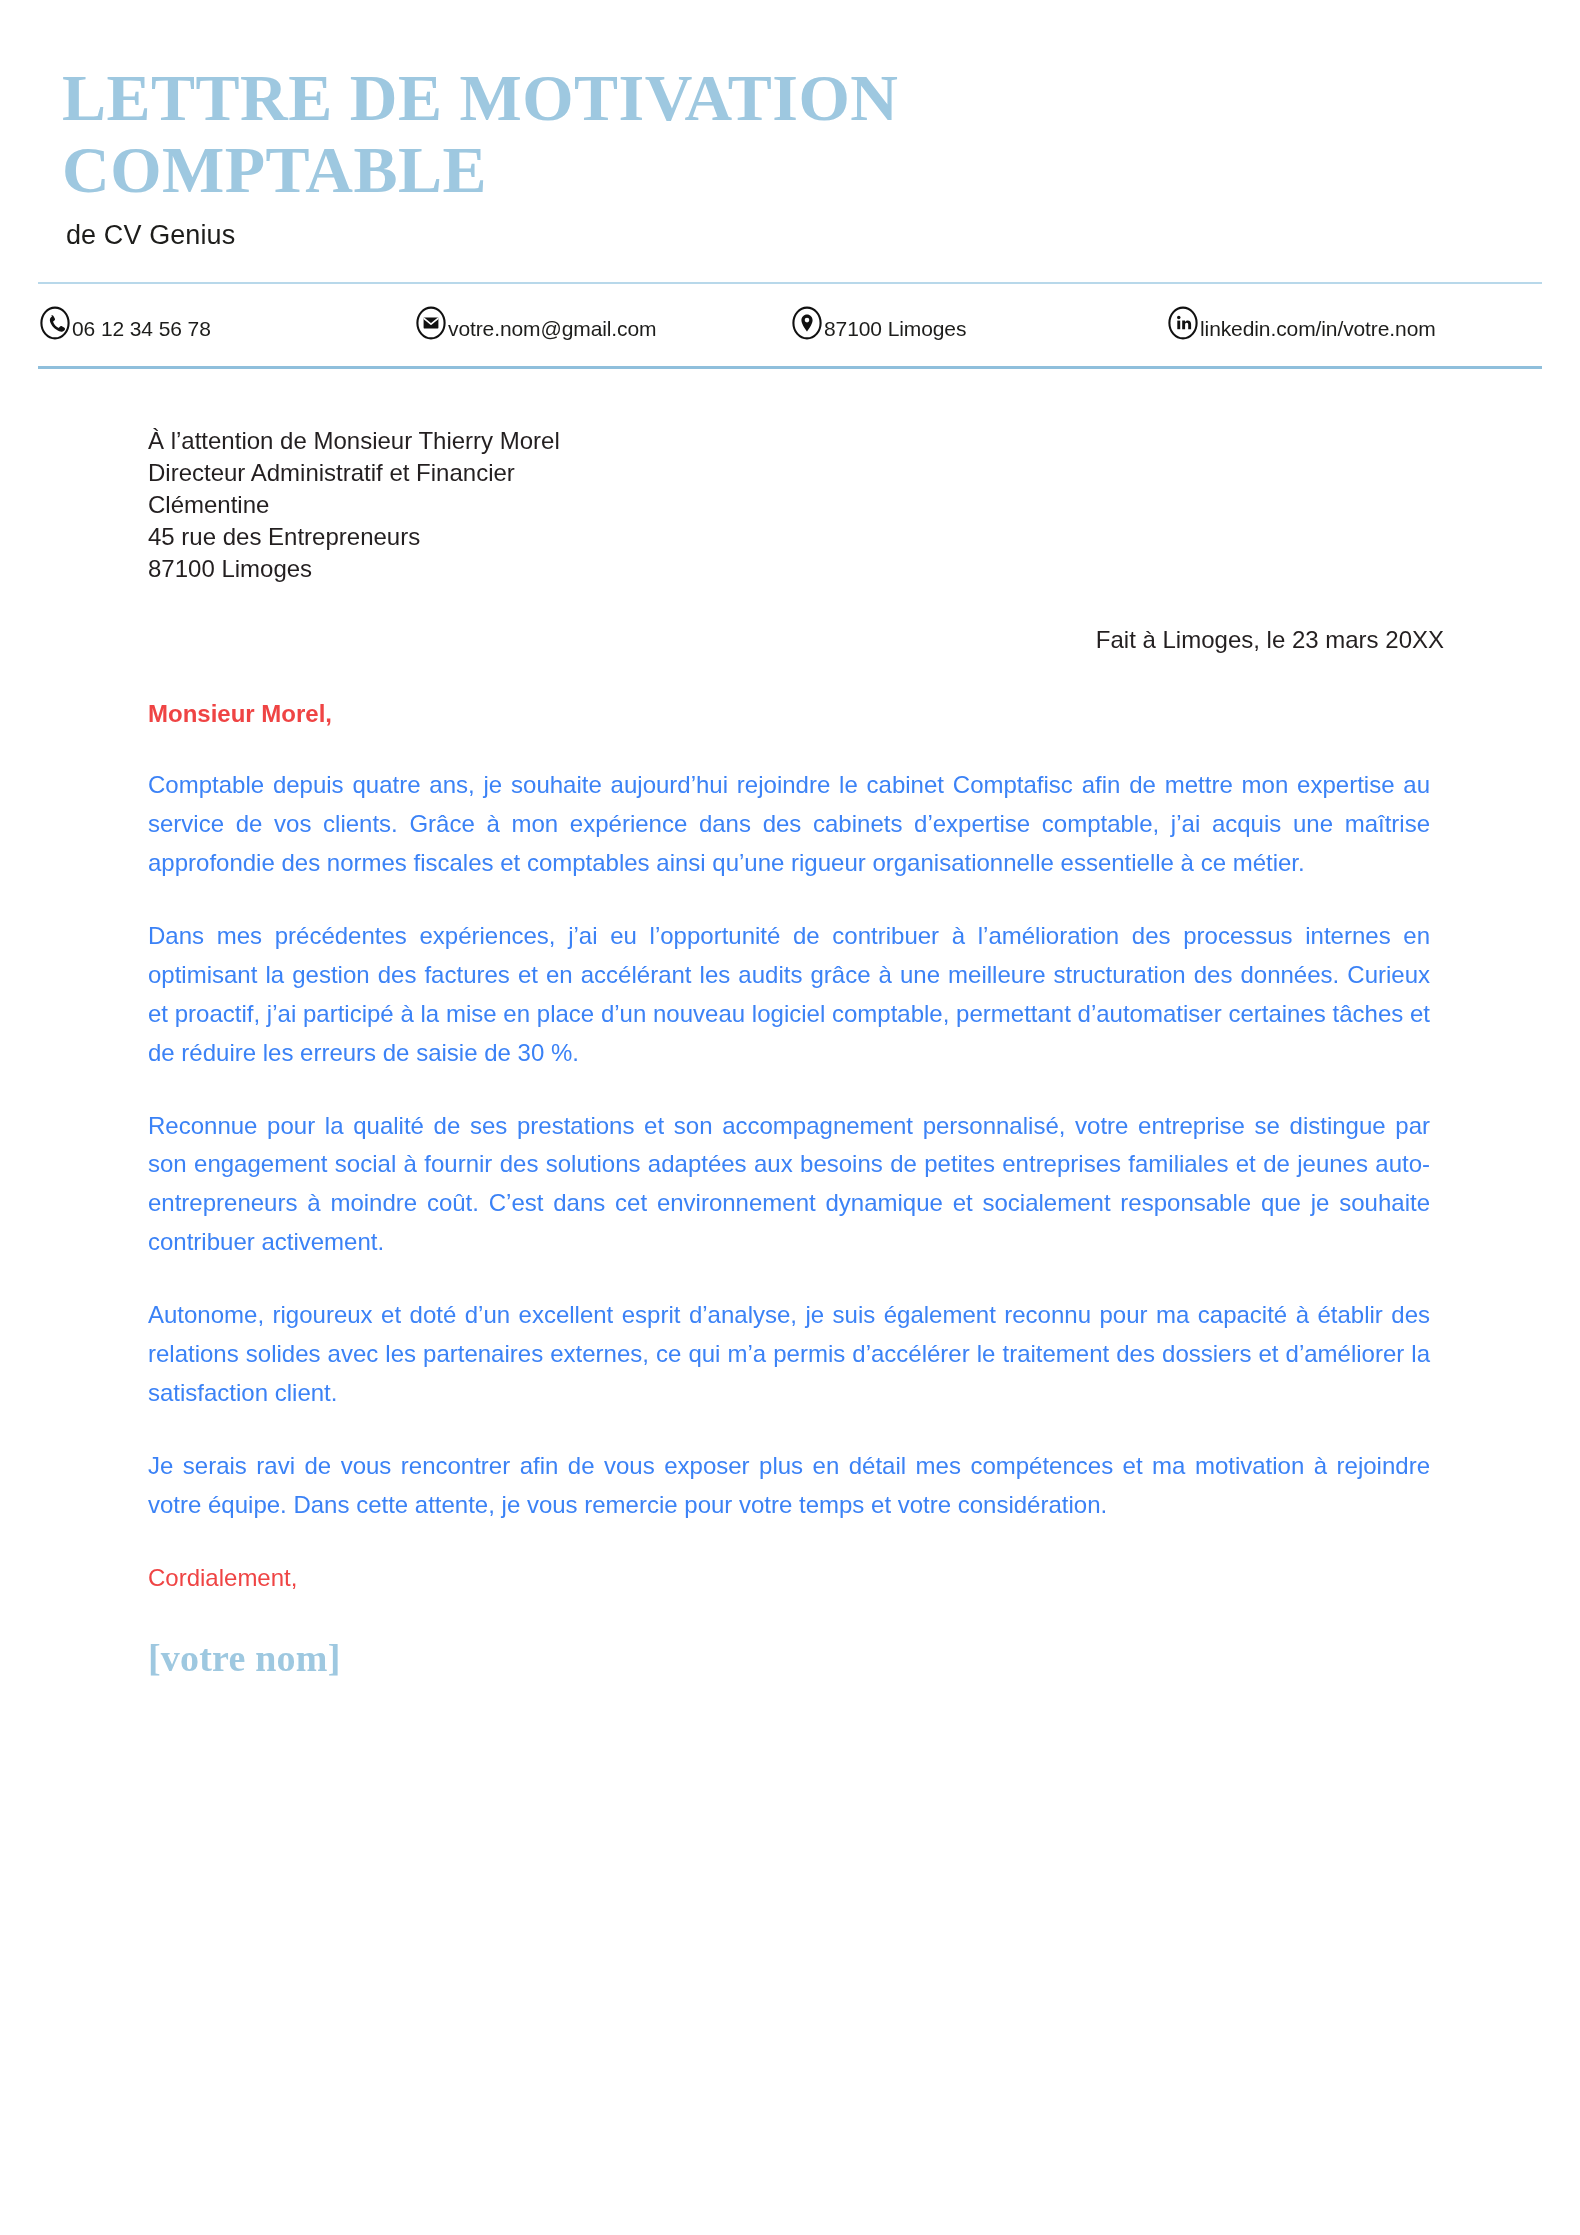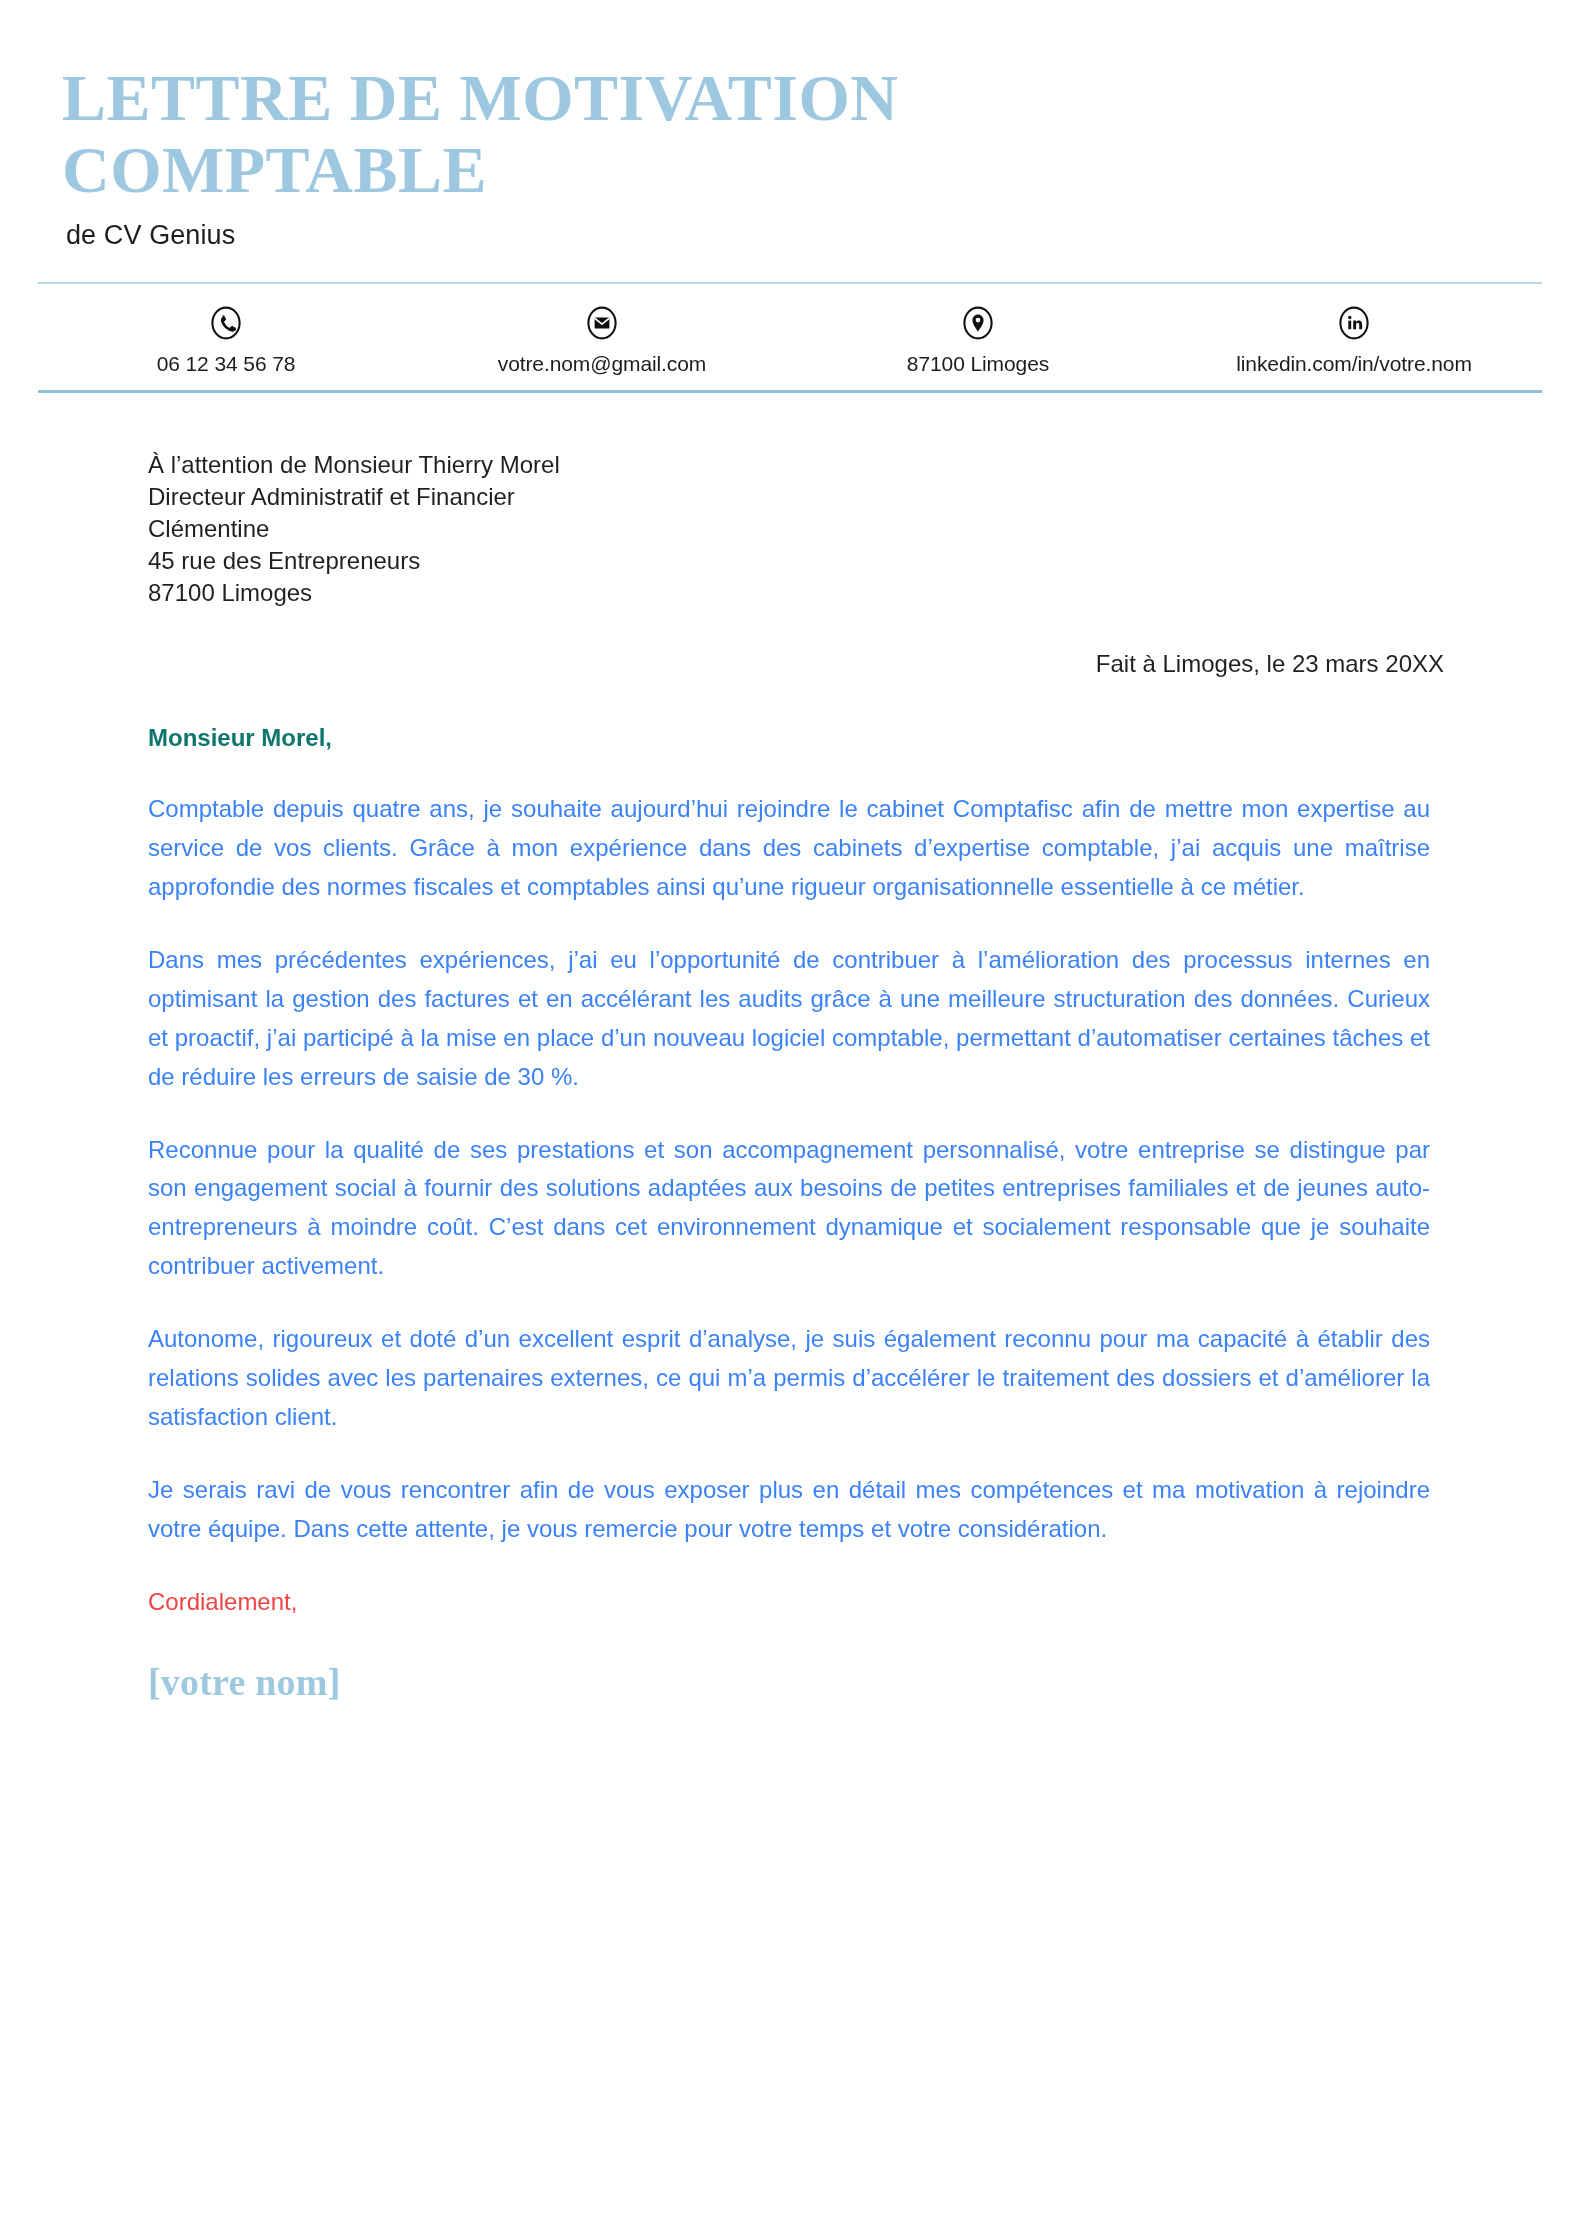--- a/index.html
+++ b/index.html
@@ -63,21 +63,21 @@
     width: 1504px;
   }
   .contact-row {
     display: flex;
     align-items: flex-start;
     padding: 22px 0 14px 0;
   }
   .contact-item {
     flex: 1 1 0;
     display: flex;
-    flex-direction: column;
+    flex-direction: row;
     align-items: center;
     justify-content: flex-start;
   }
   .contact-icon {
     width: 34px;
     height: 34px;
     display: block;
     margin-bottom: 12px;
   }
   .contact-icon svg { display: block; }
@@ -110,21 +110,21 @@
 
   .subject {
     font-size: 24px;
     color: #231f20;
     margin-top: 48px;
   }
 
   .salutation {
     font-size: 24px;
     font-weight: 700;
-    color: #0f766e;
+    color: #ef4444;
     margin-top: 46px;
   }
 
   .body-para {
     font-size: 24px;
     line-height: 1.62;
     color: #3b82f6;
     text-align: justify;
     margin-top: 34px;
     max-width: 1282px;

